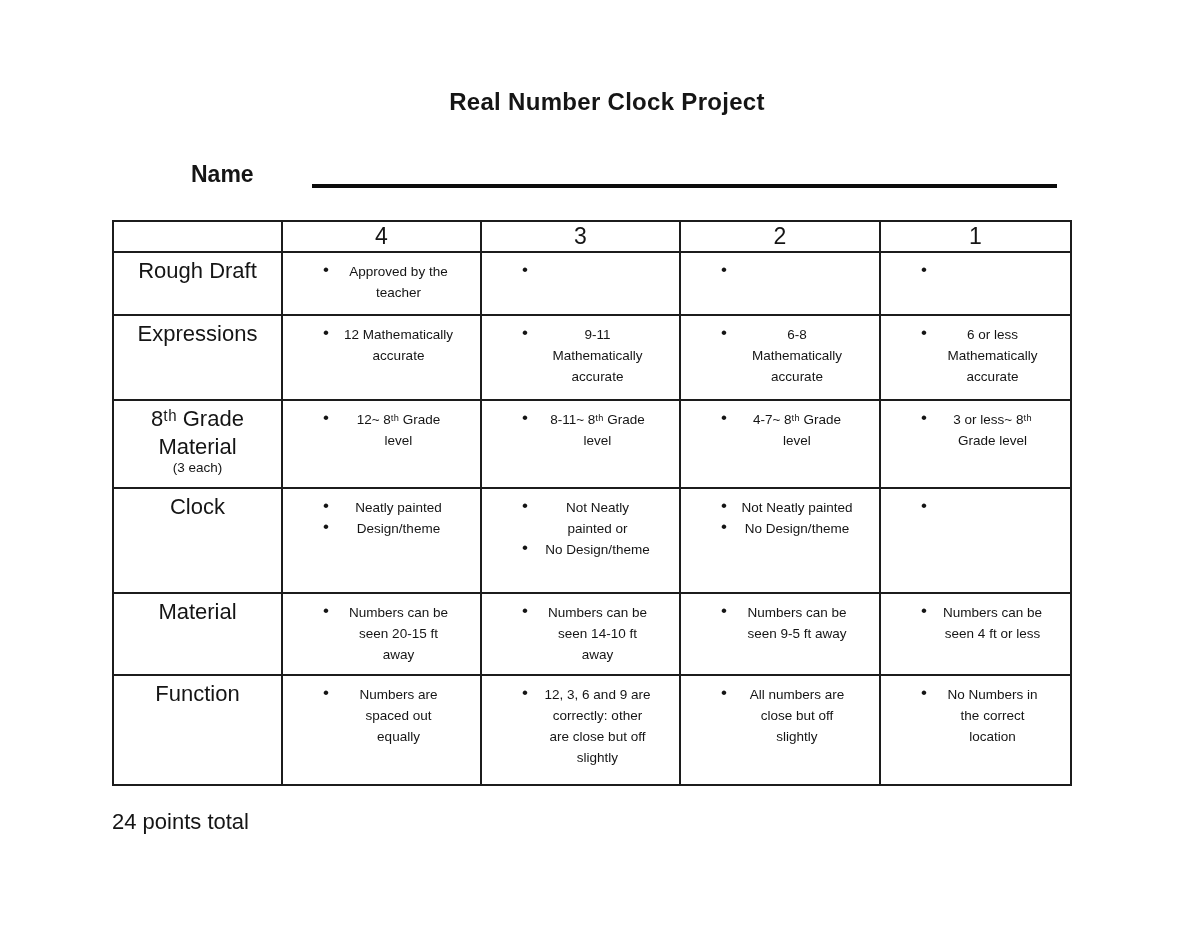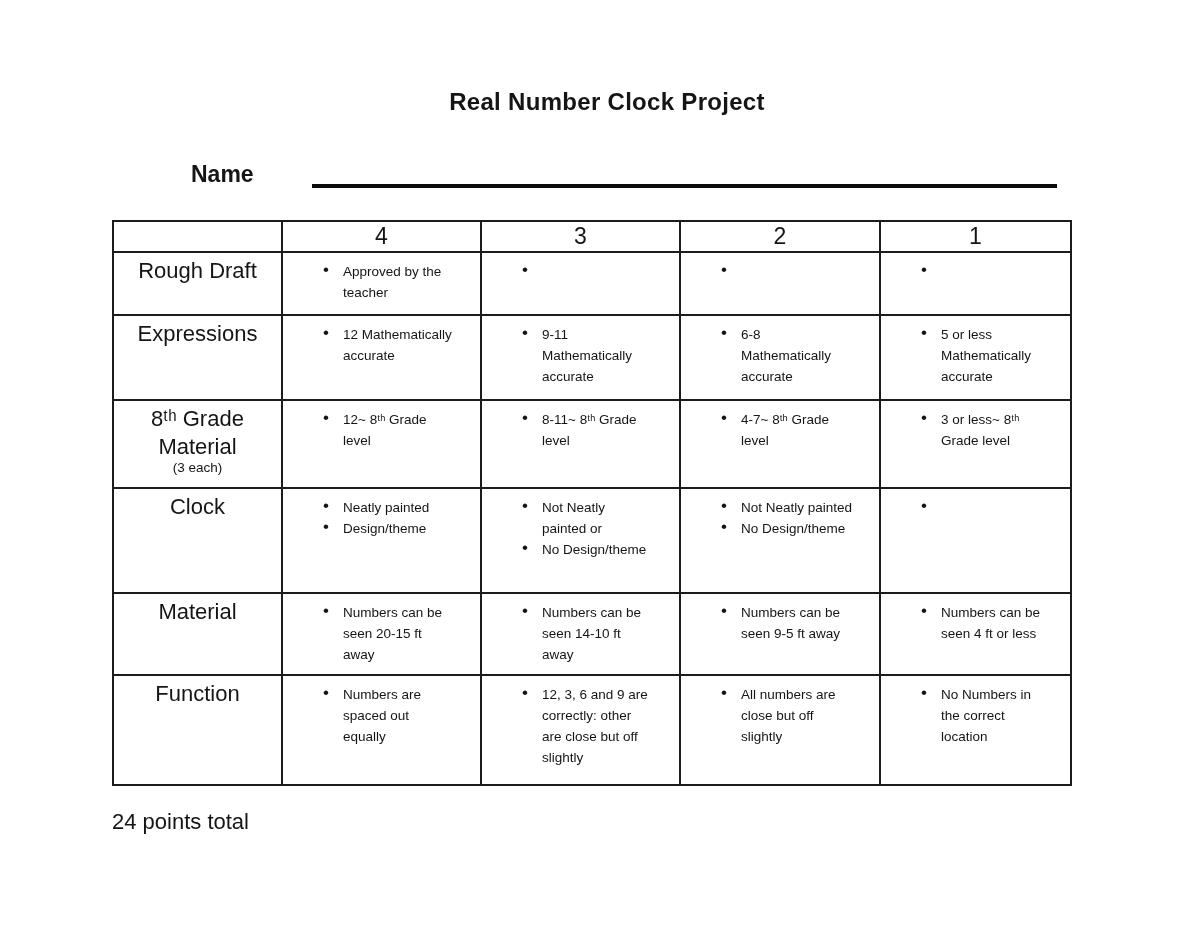--- a/index.html
+++ b/index.html
@@ -69,20 +69,21 @@
     margin-top: 0px;
   }
   td.rubric-cell {
     vertical-align: top;
     padding: 8px 26px 6px 0;
   }
   ul.bullets {
     margin: 0;
     padding: 0 0 0 34px;
     list-style: none;
+    text-align: center;
   }
   ul.bullets li {
     position: relative;
     padding-left: 26px;
     font-size: 13.5px;
     line-height: 21px;
     min-height: 21px;
   }
   ul.bullets li::before {
     content: "\2022";
@@ -173,21 +174,21 @@
               <li>9-11 Mathematically accurate</li>
             </ul>
           </td>
           <td class="rubric-cell">
             <ul class="bullets">
               <li>6-8 Mathematically accurate</li>
             </ul>
           </td>
           <td class="rubric-cell">
             <ul class="bullets">
-              <li>5 or less Mathematically accurate</li>
+              <li>6 or less Mathematically accurate</li>
             </ul>
           </td>
         </tr>
         <tr>
           <td class="row-label">
             <div>8ᵗʰ Grade Material</div>
             <div class="label-sub">(3 each)</div>
           </td>
           <td class="rubric-cell">
             <ul class="bullets">

